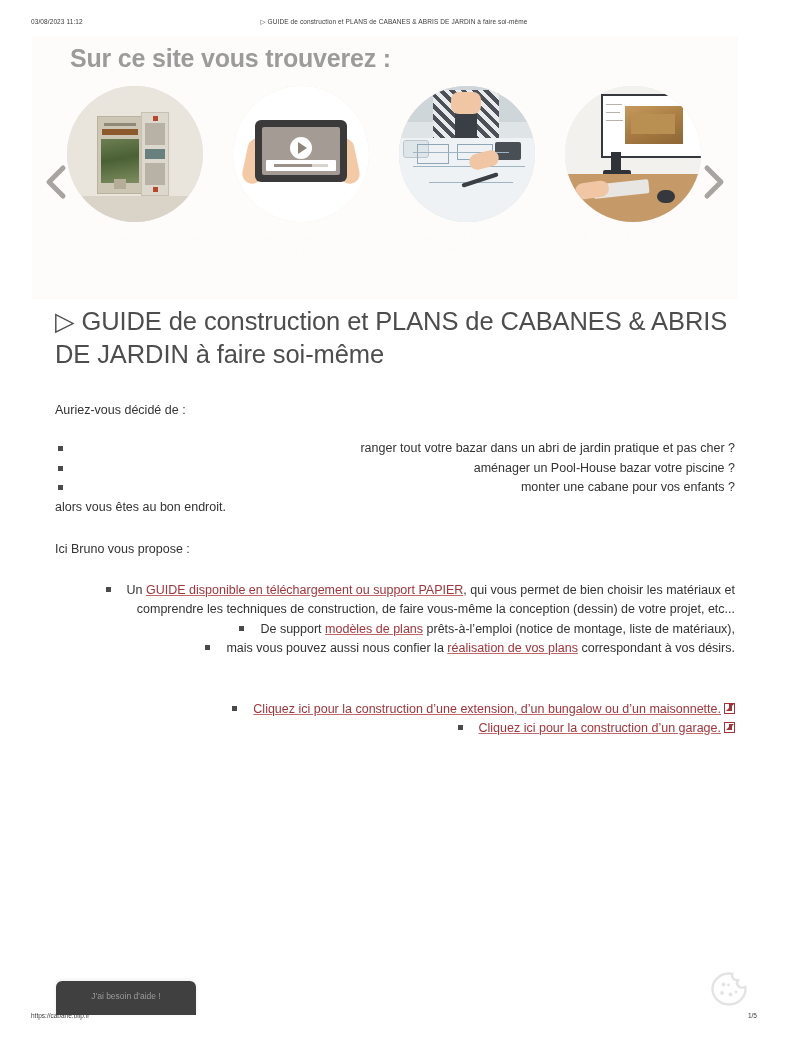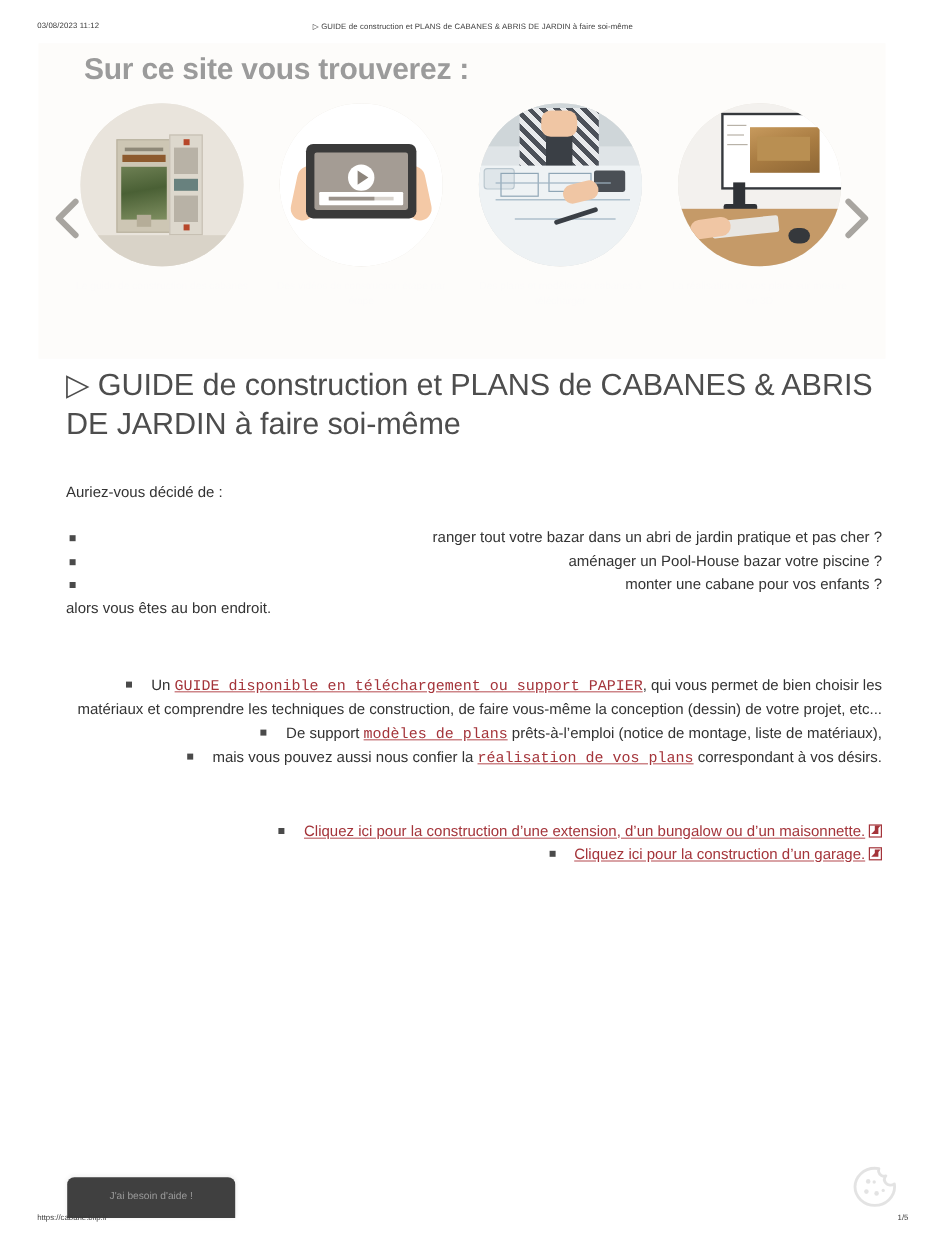--- a/index.html
+++ b/index.html
@@ -275,21 +275,20 @@
     background: #4a4a4a;
     vertical-align: middle;
     margin: 0 16px 2px 3px;
   }
   ul.bullets.hang li:before { content: none; }
 
   a.inline-link {
     color: #a4343a;
     text-decoration: underline;
     text-decoration-color: #c1686c;
-    font-family: Liberation Mono, monospace;
   }
   a.plain-link {
     color: #a4343a;
     text-decoration: underline;
     text-decoration-color: #c1686c;
   }
   .ext-icon {
     display: inline-block;
     width: 9px;
     height: 9px;
@@ -494,20 +493,21 @@
     </li>
     <li>
       <span>monter une cabane pour vos enfants ?</span>
     </li>
   </ul>
 
   <p class="para">alors vous êtes au bon endroit.</p>
 
   <div class="sp-3"></div>
 
+  <p class="para">Ici Bruno vous propose :</p>
 
   <div class="sp-4"></div>
 
   <ul class="bullets hang">
     <li><span class="li-bullet"></span><span>Un </span><a class="inline-link" href="#">GUIDE disponible en téléchargement ou support PAPIER</a><span>, qui vous permet de bien choisir les matériaux et comprendre les techniques de construction, de faire vous-même la conception (dessin) de votre projet, etc...</span></li>
 
     <li><span class="li-bullet"></span><span>De support </span><a class="inline-link" href="#">modèles de plans</a><span> prêts-à-l’emploi (notice de montage, liste de matériaux),</span></li>
 
     <li><span class="li-bullet"></span><span>mais vous pouvez aussi nous confier la </span><a class="inline-link" href="#">réalisation de vos plans</a><span> correspondant à vos désirs.</span></li>
   </ul>

